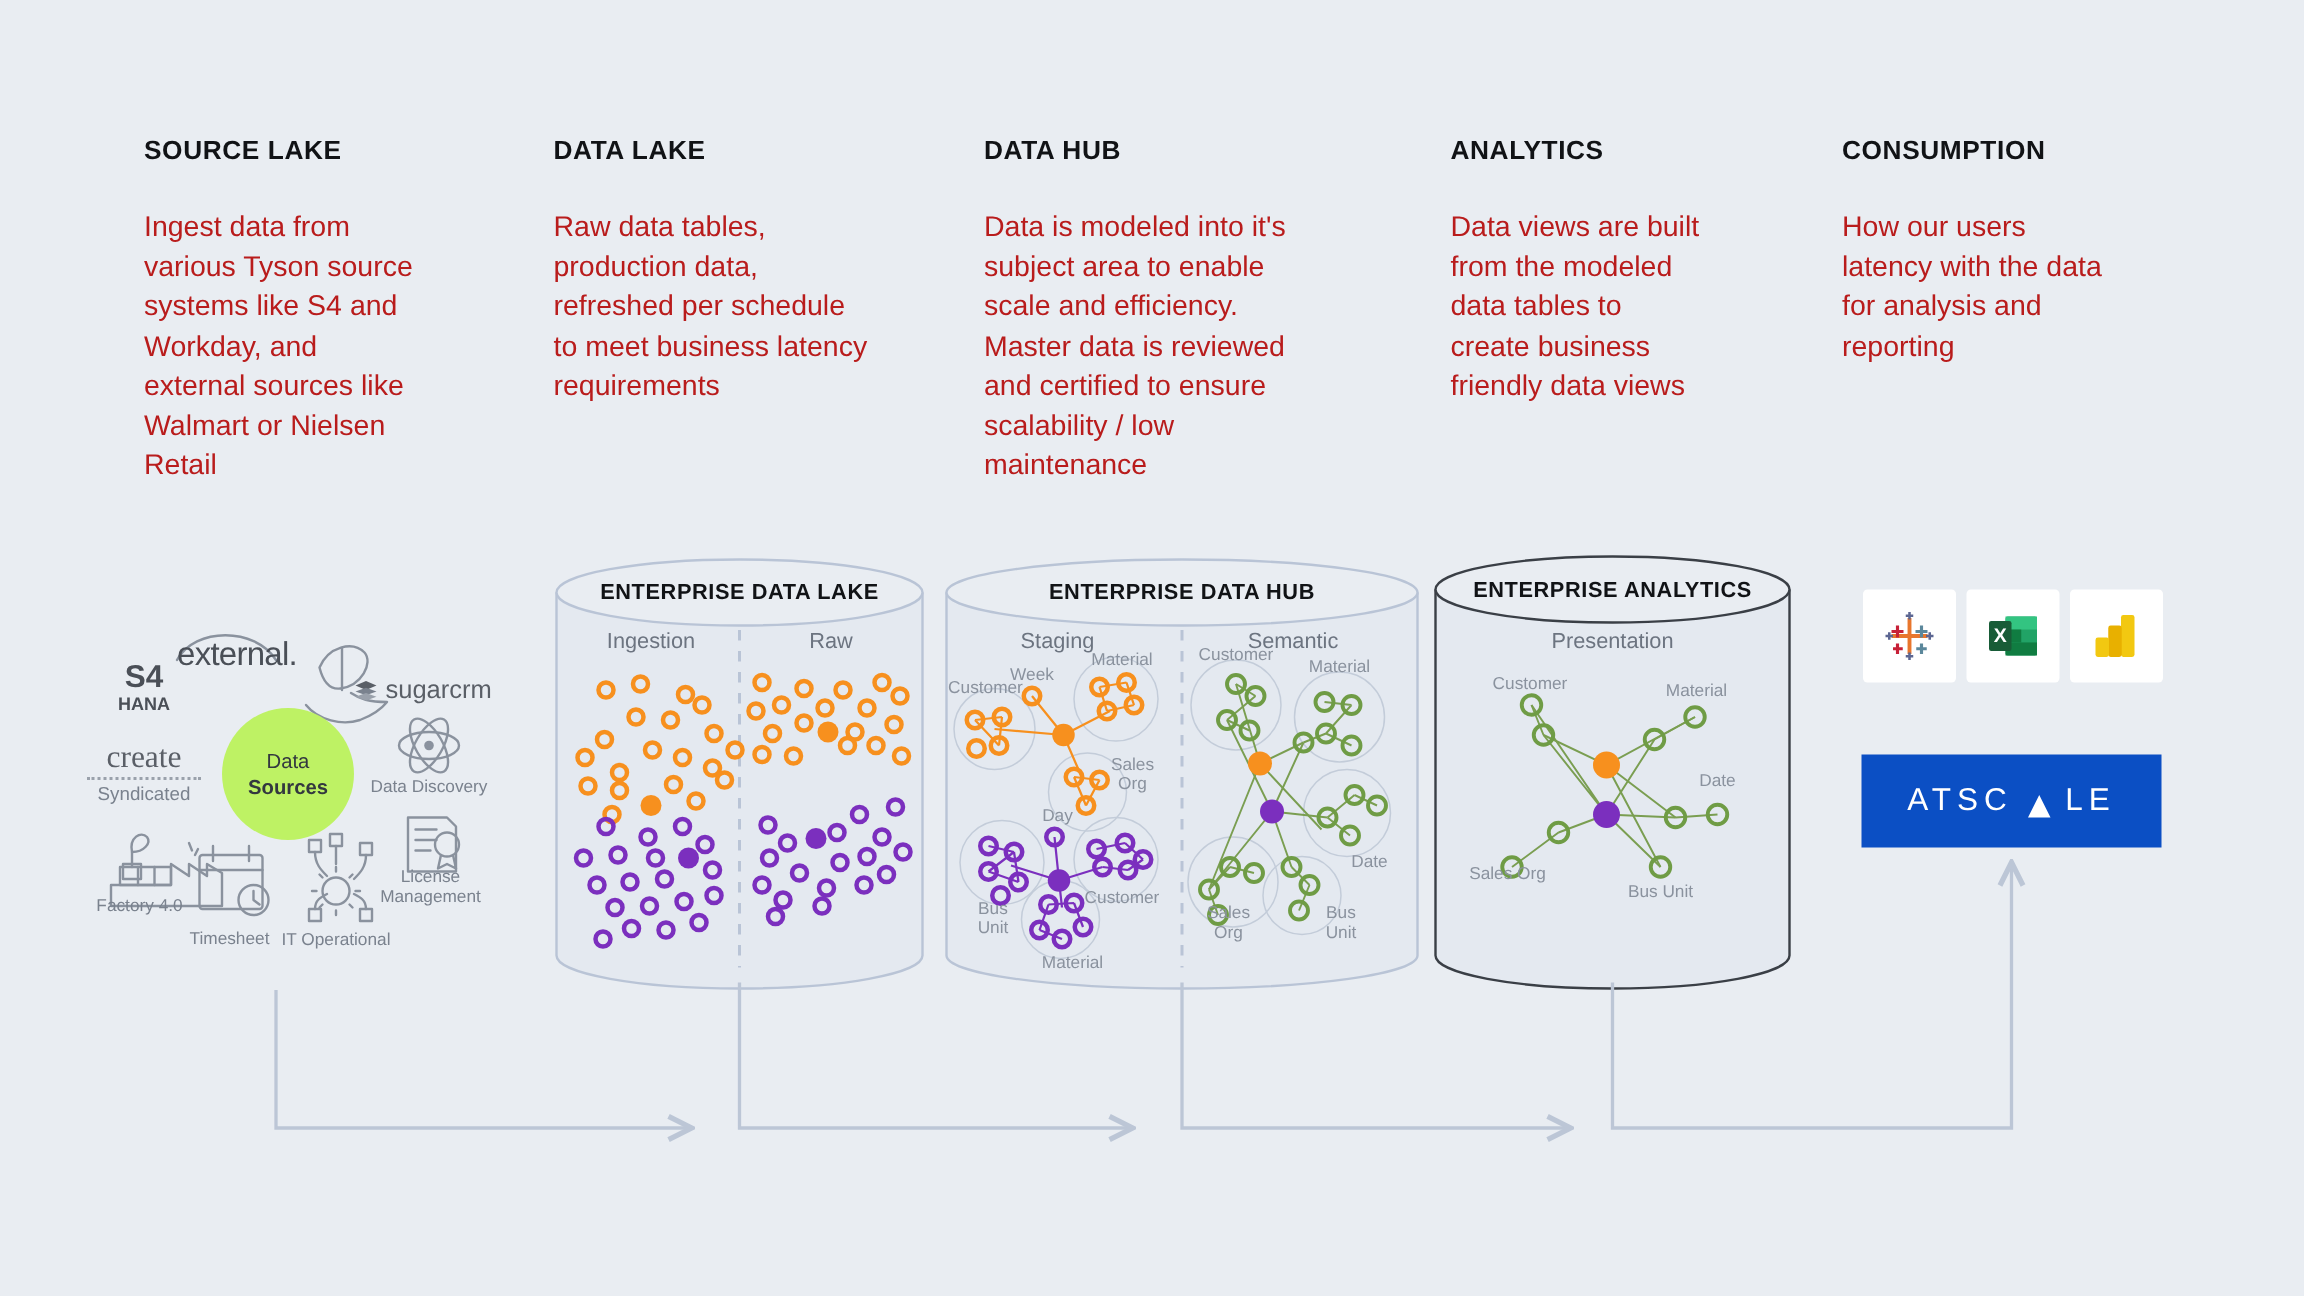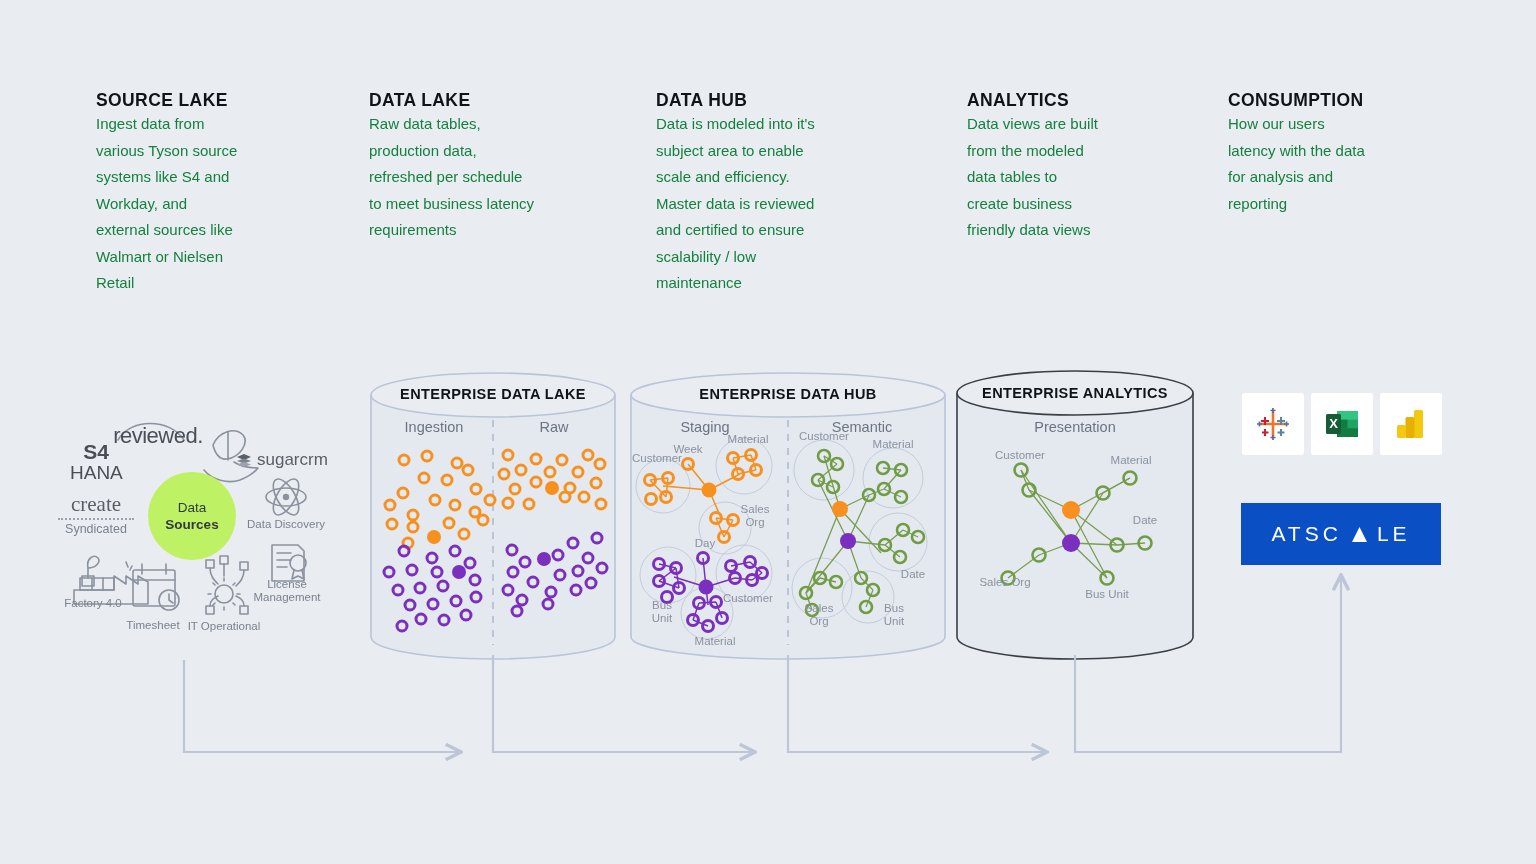--- a/index.html
+++ b/index.html
@@ -11,22 +11,22 @@
   }
   #stage { position: relative; width: 1364px; height: 864px; }
 
   
   .col { position: absolute; top: 90px; }
   .col-title {
     font-size: 17.5px; font-weight: bold; color: #111316;
     letter-spacing: .4px; white-space: nowrap;
   }
   .col-body {
-    font-size: 15px; line-height: 26.5px;
-    color: #15803d; white-space: pre-line;
+    margin-top: 28px; font-size: 19px; line-height: 26.5px;
+    color: #b91c1c; white-space: pre-line;
   }
 
   
   #art { position: absolute; left: 0; top: 0; width: 1536px; height: 864px; }
 
   .cyl-body { fill: #e4e9f0; stroke: #b9c4d6; stroke-width: 1.6; }
   .cyl-top  { fill: #e9edf2; stroke: #b9c4d6; stroke-width: 1.6; }
   .cyl-dark-body { fill: #e4e9f0; stroke: #3a3f46; stroke-width: 1.6; }
   .cyl-dark-top  { fill: #e9edf2; stroke: #3a3f46; stroke-width: 1.6; }
   .cyl-label {
@@ -61,21 +61,21 @@
   
   .tool-card {
     position: absolute; width: 62px; height: 62px; background: #fff;
     border-radius: 3px; display: flex; align-items: center; justify-content: center;
   }
   #atscale-box {
     position: absolute; left: 1241px; top: 503px; width: 200px; height: 62px;
     background: #0b4fc4; display: flex; align-items: center; justify-content: center;
   }
   #atscale-box .wordmark {
-    display: flex; align-items: center; gap: 9px;
+    display: flex; align-items: flex-end; gap: 9px;
     color: #fff; font-size: 21px; letter-spacing: 4px; font-weight: 300;
   }
   .ds-circle {
     position: absolute; left: 148px; top: 472px; width: 88px; height: 88px;
     background: #bef264; border-radius: 50%;
     display: flex; flex-direction: column; align-items: center; justify-content: center;
     line-height: 17px;
   }
   .ds-circle span { font-size: 13.5px; color: #33383f; }
   .ds-circle span.b { font-weight: bold; }
@@ -450,24 +450,24 @@
     </g>
   </svg>
 
   <div class="ds-circle">
     <span>Data</span>
     <span class="b">Sources</span>
   </div>
 
   <div class="src-logo" style="left:70px;top:440px;width:52px;font:bold 21px 'Liberation Sans',sans-serif;color:#4a4f57">
     <div>S4</div>
-    <div style="font-weight:400;font-size:19px;margin-top:-2px">HANA</div>
-  </div>
-
-  <div class="src-logo" style="left:110px;top:423px;width:96px;font:400 22px 'Liberation Sans',sans-serif;color:#4a4f57;letter-spacing:-.5px">reviewed.</div>
+    <div style="font-weight:700;font-size:12px;margin-top:-2px">HANA</div>
+  </div>
+
+  <div class="src-logo" style="left:110px;top:423px;width:96px;font:400 22px 'Liberation Sans',sans-serif;color:#4a4f57;letter-spacing:-.5px">external.</div>
 
   <div class="src-logo" style="left:58px;top:492px;width:76px;">
     <div style="font:400 21px 'Liberation Serif',serif;color:#5a5f67;border-bottom:2px dotted #9aa1ab;padding-bottom:1px">create</div>
     <div style="font-size:12.5px;color:#7a828e;margin-top:2px">Syndicated</div>
   </div>
 
   <div class="src-logo" style="left:236px;top:450px;width:96px;font:400 17px 'Liberation Sans',sans-serif;color:#5a5f67;display:flex;align-items:center;gap:4px">
     <svg width="17" height="15" viewBox="0 0 17 15">
       <path d="M1,4 L8,1 L15,4 L8,7 Z" fill="#5a5f67"></path>
       <path d="M1,8 L8,5.5 L15,8 L8,10.5 Z" fill="#7a828e"></path>

